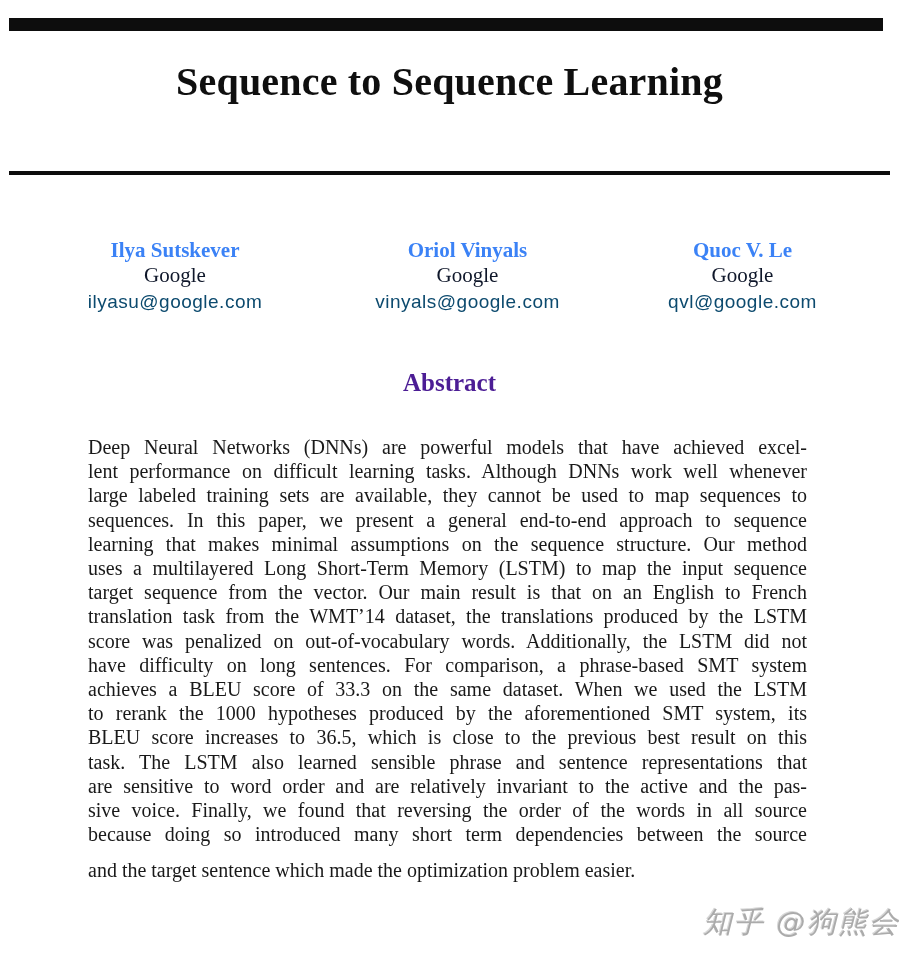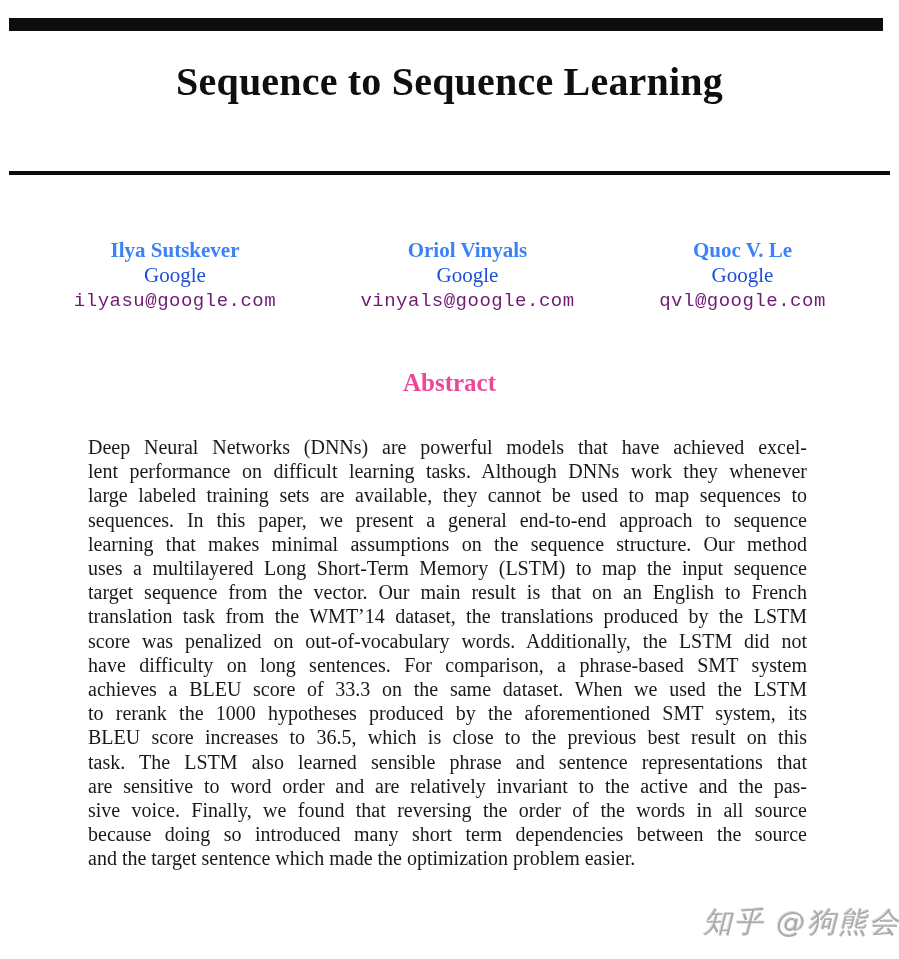--- a/index.html
+++ b/index.html
@@ -63,57 +63,58 @@
   .author-3 { left: 615px; width: 255px; }
   .author-name {
     font-weight: bold;
     font-size: 21px;
     line-height: 25px;
     color: #3b82f6;
   }
   .author-affil {
     font-size: 21px;
     line-height: 25px;
-    color: #1d4ed8;
+    color: #0f172a;
   }
   .author-email {
-    font-family: Liberation Mono, monospace;
+    font-family: Liberation Sans, sans-serif;
     font-size: 19px;
     line-height: 27px;
     letter-spacing: 0.5px;
-    color: #701a75;
+    color: #0c4a6e;
     white-space: nowrap;
   }
   .abstract-heading {
     position: absolute;
     left: 0;
     top: 369px;
     width: 899px;
     margin: 0;
     text-align: center;
     font-weight: bold;
     font-size: 25px;
-    color: #ec4899;
+    color: #4c1d95;
   }
   .abstract-body {
     position: absolute;
     left: 88px;
     top: 435px;
     width: 719px;
     font-size: 20px;
     line-height: 24.2px;
     color: #191919;
   }
   .abs-line {
     text-align: justify;
     text-align-last: justify;
     white-space: normal;
   }
   .abs-line.abs-last {
     text-align-last: left;
+    margin-top: 12px;
   }
   .watermark {
     position: absolute;
     left: 703px;
     top: 901px;
     font-family: "DejaVu Sans", sans-serif;
     font-size: 29px;
     line-height: 42px;
     letter-spacing: 2px;
     color: #ababab;
@@ -150,21 +151,21 @@
       <div class="author-name">Quoc V. Le</div>
       <div class="author-affil">Google</div>
       <div class="author-email">qvl@google.com</div>
     </div>
   </div>
 
   <h2 class="abstract-heading">Abstract</h2>
 
   <div class="abstract-body">
     <div class="abs-line">Deep Neural Networks (DNNs) are powerful models that have achieved excel-</div>
-    <div class="abs-line">lent performance on difficult learning tasks. Although DNNs work they whenever</div>
+    <div class="abs-line">lent performance on difficult learning tasks. Although DNNs work well whenever</div>
     <div class="abs-line">large labeled training sets are available, they cannot be used to map sequences to</div>
     <div class="abs-line">sequences. In this paper, we present a general end-to-end approach to sequence</div>
     <div class="abs-line">learning that makes minimal assumptions on the sequence structure. Our method</div>
     <div class="abs-line">uses a multilayered Long Short-Term Memory (LSTM) to map the input sequence</div>
     <div class="abs-line">target sequence from the vector. Our main result is that on an English to French</div>
     <div class="abs-line">translation task from the WMT’14 dataset, the translations produced by the LSTM</div>
     <div class="abs-line">score was penalized on out-of-vocabulary words. Additionally, the LSTM did not</div>
     <div class="abs-line">have difficulty on long sentences. For comparison, a phrase-based SMT system</div>
     <div class="abs-line">achieves a BLEU score of 33.3 on the same dataset. When we used the LSTM</div>
     <div class="abs-line">to rerank the 1000 hypotheses produced by the aforementioned SMT system, its</div>

